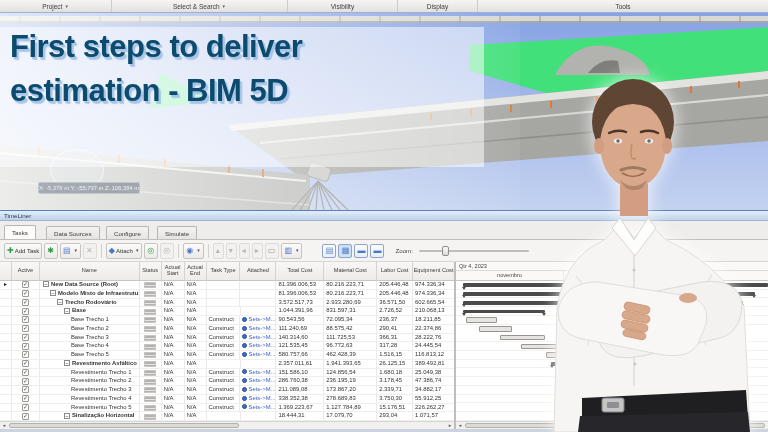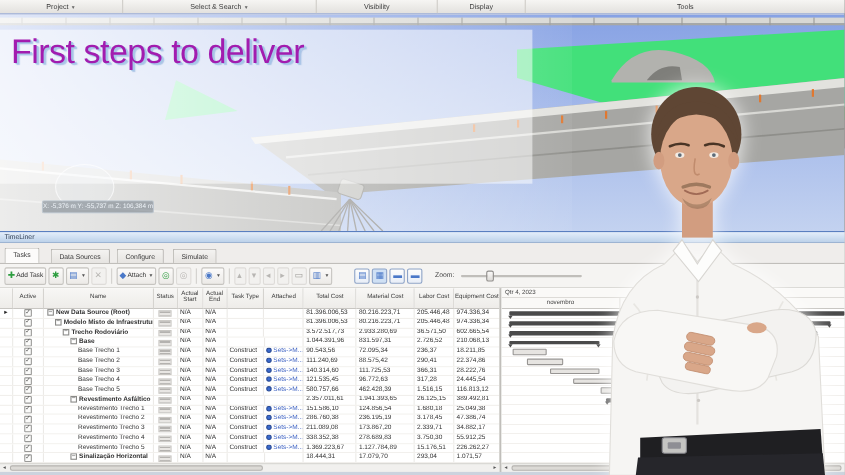--- a/index.html
+++ b/index.html
@@ -10,22 +10,22 @@
   .menubar{position:absolute;left:0;top:0;width:768px;height:13px;display:flex;
     background:linear-gradient(#f6f5f3,#e3e1de);border-bottom:1px solid #9fb0d6;}
   .menu-item{display:flex;align-items:center;justify-content:center;font-size:6.5px;color:#3c3c3c;
     border-right:1px solid #cfccc8;white-space:nowrap;}
   .menu-item .caret{font-size:4.5px;margin-left:2px;color:#666;}
 
   
   .viewport{position:absolute;left:0;top:13px;width:768px;height:197px;overflow:hidden;}
   .title-panel{position:absolute;left:0;top:14px;width:484px;height:140px;
     background:rgba(255,255,255,0.52);}
-  .big-title{position:absolute;left:10px;top:12px;width:560px;font-weight:normal;
-    font-size:31px;line-height:44px;color:#a21caf;letter-spacing:-0.5px;
+  .big-title{position:absolute;left:10px;top:12px;width:560px;font-weight:bold;
+    font-size:31px;line-height:44px;color:#0c4a6e;letter-spacing:-0.5px;
     text-shadow:1.5px 1.5px 0 #a6c6e8,2.5px 2.5px 1px rgba(125,165,215,0.55);}
   .coordbox{position:absolute;left:38px;top:169px;width:102px;height:12px;border-radius:2px;
     background:rgba(110,120,132,0.55);border:1px solid rgba(210,220,230,0.6);
     color:#eef3f8;font-size:5.8px;line-height:10px;text-align:center;white-space:nowrap;}
   .navsphere{position:absolute;left:50px;top:136px;width:54px;height:42px;border-radius:50%;
     border:1px solid rgba(255,255,255,0.65);background:rgba(240,245,252,0.22);}
 
   
   .timeliner{position:absolute;left:0;top:210px;width:768px;height:222px;background:#f0efed;}
   .tl-titlebar{position:absolute;left:0;top:0;width:768px;height:11px;
@@ -220,20 +220,21 @@
           <line x1="318" y1="168" x2="348" y2="197"></line>
       </g>
       <rect x="308" y="152" width="22" height="14" rx="3" fill="#c6c6c2" stroke="#9a9a96" transform="rotate(18 319 159)"></rect>
 
       <rect x="0" y="0" width="520" height="197" fill="url(#haze)"></rect>
     </svg>
 
     <div class="title-panel"></div>
     <div class="big-title">
       <div>First steps to deliver</div>
+      <div>estimation - BIM 5D</div>
     </div>
 
     <div class="navsphere"></div>
     <div class="coordbox">X: -5,376 m  Y: -55,737 m  Z: 106,384 m</div>
   </div>
 
   <div class="timeliner">
     <div class="tl-titlebar">TimeLiner</div>
 
     <div class="tl-tabs">

